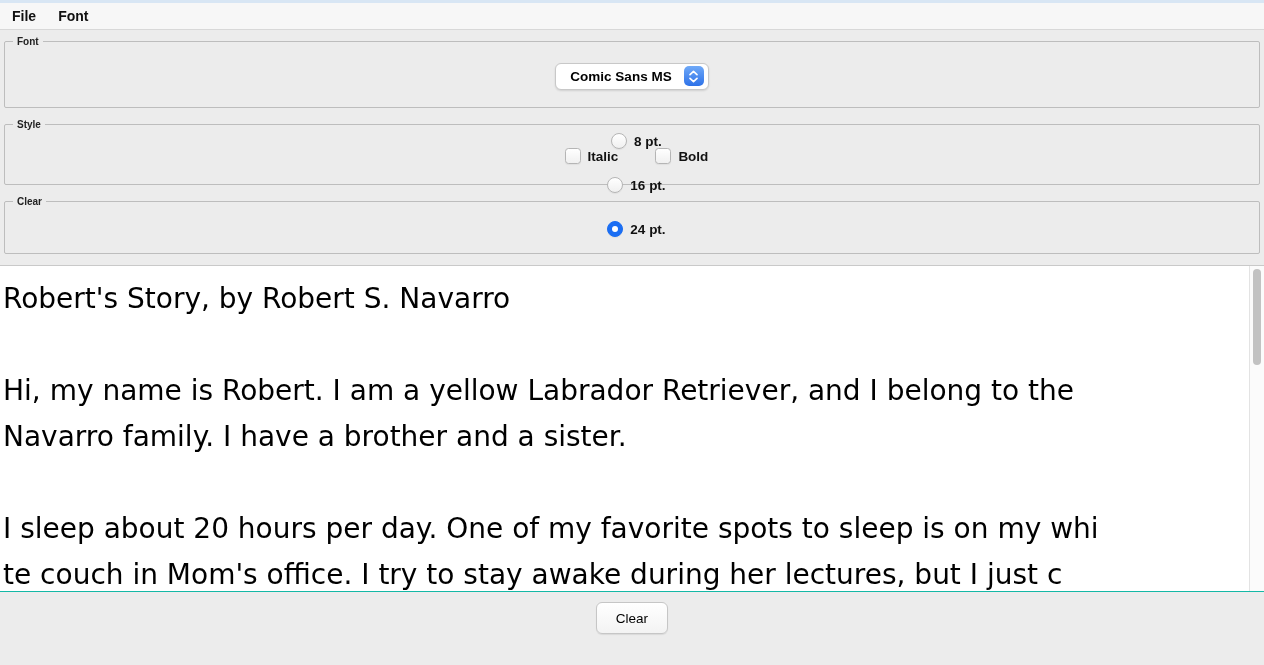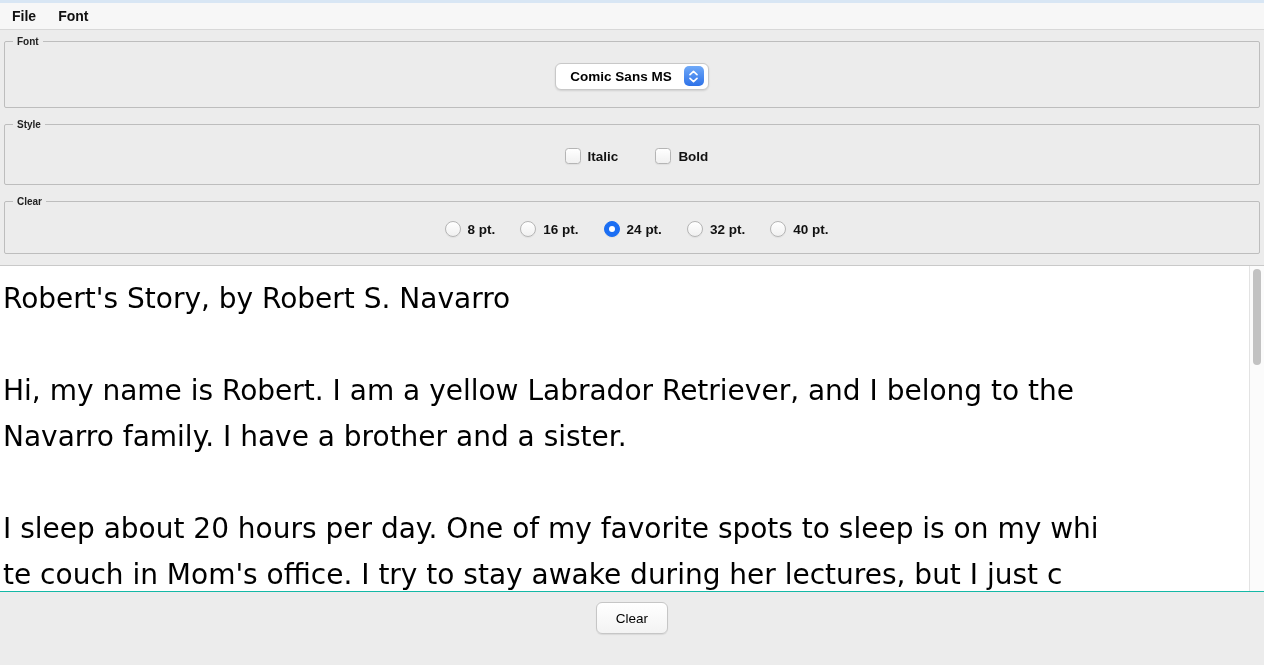--- a/index.html
+++ b/index.html
@@ -22,21 +22,21 @@
   fieldset.group {
     border:1px solid var(--group_border, #bdbdbd); border-radius:2px;
     margin:0 0 11px; padding:0 6px 2px;
   }
   legend.group-title {
     font-size:10px; font-weight:600; color:#222; padding:0 4px; margin-left:2px;
   }
   .group-content { display:flex; align-items:center; justify-content:center; }
   .font-content  { height:58px; }
   .style-content { height:52px; gap:28px; }
-  .size-content  { height:44px; gap:16px; }
+  .size-content  { height:44px; gap:28px;flex-direction:column; }
 
   .popup-button {
     display:flex; align-items:center; gap:8px;
     height:27px; padding:0 4px 0 14px;
     background:#ffffff; border:1px solid #c8c8c8; border-radius:6px;
     box-shadow:0 1px 2px rgba(0,0,0,0.12);
   }
   .popup-label { font-size:13.5px; font-weight:600; color:#000; padding-right:4px; }
   .popup-stepper {
     width:20px; height:20px; border-radius:5px;

